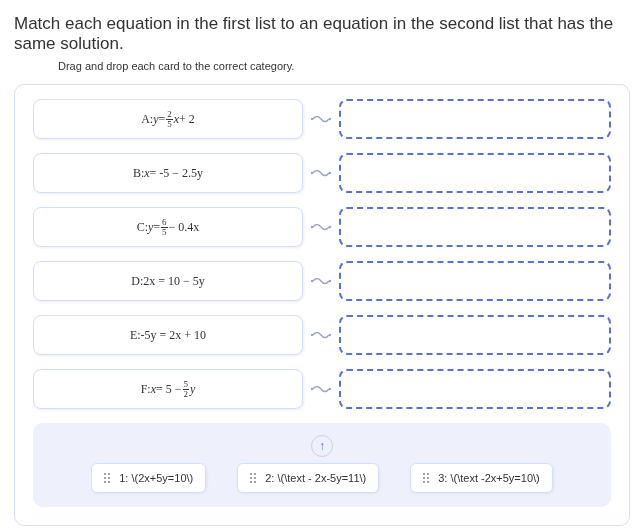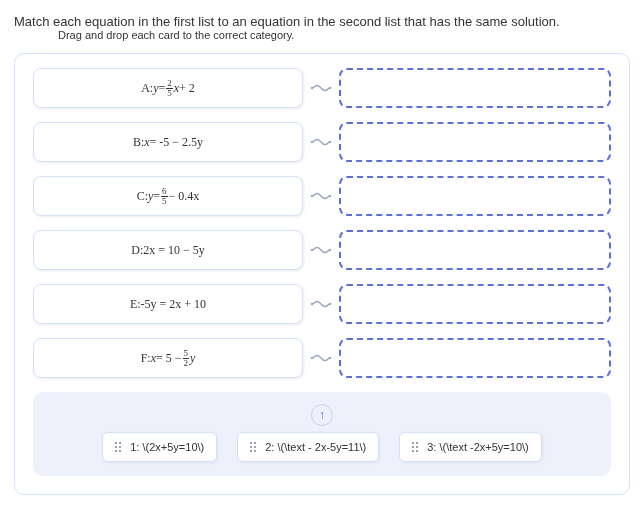--- a/index.html
+++ b/index.html
@@ -5,21 +5,21 @@
   * { box-sizing: border-box; }
   body {
     margin: 0;
     padding: 14px;
     font-family: Arial, sans-serif;
     font-size: 12px;
     color: #333;
     background: #fff;
     width: 644px;
   }
-  .instructions { font-size: 13px; }
+  .instructions { margin-bottom: 6px; font-size: 17px; }
   .subinstructions { margin-bottom: 12px; font-size: 11px; padding-left: 44px; }
   .panel {
     border: 1px solid #d4e0fb;
     border-radius: 10px;
     padding: 14px 18px 18px 18px;
     position: relative;
   }
   .row {
     display: flex;
     align-items: center;
@@ -67,21 +67,21 @@
     font-size: 12px;
   }
   .tray {
     background: #eef1fb;
     border-radius: 10px;
     padding: 8px 10px 14px 10px;
     margin-top: 4px;
   }
   .tray-items {
     display: flex;
-    gap: 20px;
+    gap: 31px;
     justify-content: center;
     flex-wrap: wrap;
     align-items: flex-end;
   }
   .chip {
     background: #fff;
     border: 1px solid #d4e0fb;
     border-radius: 6px;
     padding: 8px 12px;
     font-size: 11px;

